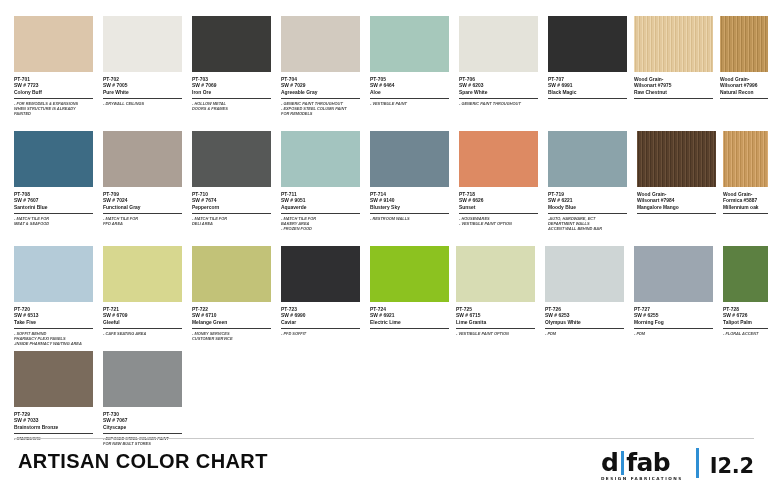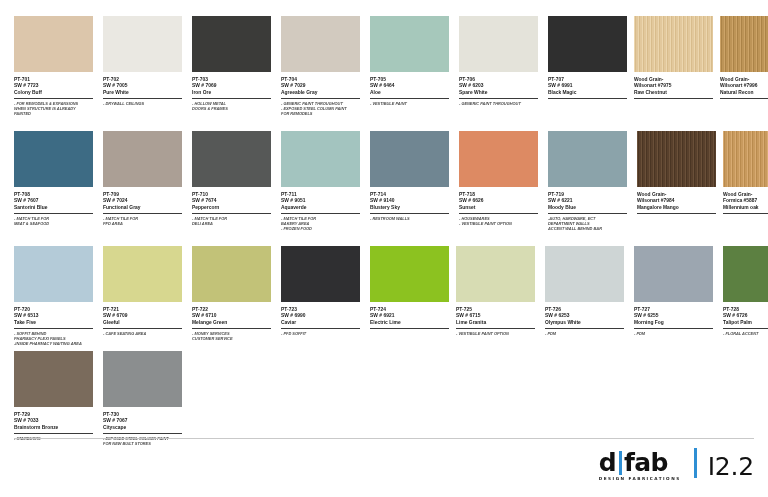--- a/index.html
+++ b/index.html
@@ -129,22 +129,22 @@
   }
   .brand-divider {
     width: 3px;
     height: 30px;
     background: #2f8fd4;
     margin: 0 11px 0 13px;
     align-self: flex-start;
     margin-top: 2px;
   }
   .sheet-number {
-    font-size: 25px;
-    font-weight: normal;
+    font-size: 21px;
+    font-weight: bold;
     color: #111111;
     letter-spacing: -0.2px;
     font-family: "DejaVu Sans", sans-serif;
     text-align: right;
   }
 </style>
 </head>
 <body>
 
 <div id="page">
@@ -509,20 +509,21 @@
         <div class="swatch-card empty"></div>
         <div class="swatch-card empty"></div>
         <div class="swatch-card empty"></div>
         <div class="swatch-card empty"></div>
         <div class="swatch-card empty"></div>
       </div>
     </div>
 
   <div id="footer-rule"></div>
 
+  <div id="chart-title">ARTISAN COLOR CHART</div>
 
   <div id="brand-block">
     <div class="logo-wrap">
       <div class="logo-mark">
         <span class="logo-d">d</span>
         <span class="logo-bar"></span>
         <span class="logo-fab">fab</span>
       </div>
       <div class="logo-sub">DESIGN FABRICATIONS</div>
     </div>

